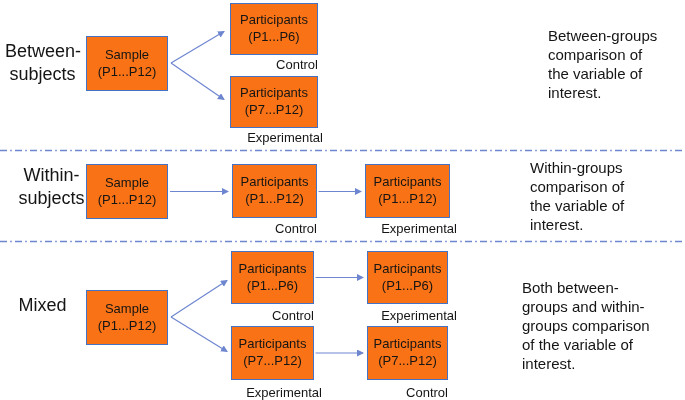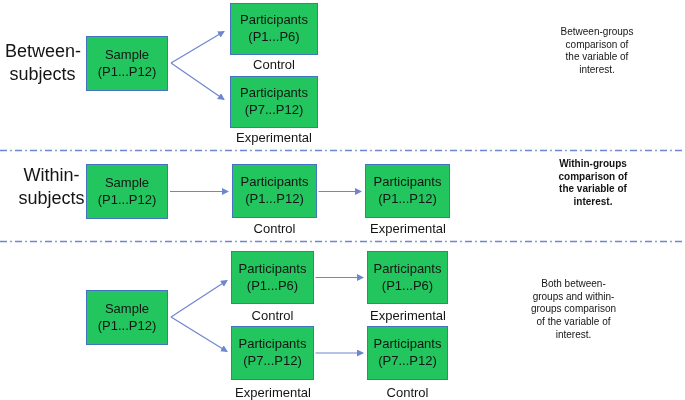--- a/index.html
+++ b/index.html
@@ -9,55 +9,56 @@
     position: relative;
     width: 685px;
     height: 400px;
     background: #ffffff;
     overflow: hidden;
   }
   .layer { position: absolute; left: 0; top: 0; width: 685px; height: 400px; }
   .box {
     position: absolute;
     border: 1.5px solid #4472c4;
-    background: #22c55e;
+    background: #f97316;
     display: flex;
     flex-direction: column;
     align-items: center;
     justify-content: center;
     text-align: center;
     font-size: 13px;
     line-height: 1.28;
     color: #151515;
     z-index: 2;
   }
   .caption {
     position: absolute;
-    text-align: center;
+    text-align: right;
     font-size: 13px;
     color: #151515;
     z-index: 2;
   }
   .rowlabel {
     position: absolute;
     text-align: center;
     font-size: 18px;
     line-height: 1.25;
     color: #151515;
     white-space: pre-line;
     z-index: 2;
   }
   .annotation {
     position: absolute;
-    text-align: center;
-    font-size: 10px;
+    text-align: left;
+    font-size: 15px;
     line-height: 1.27;
     color: #151515;
     white-space: pre-line;
     z-index: 2;
+    margin-left: 16px;
   }
 </style>
 </head>
 <body>
 
 <div class="stage">
 
   <svg class="layer" width="685" height="400" viewBox="0 0 685 400">
     <defs>
       <marker id="ah" markerUnits="userSpaceOnUse" markerWidth="8" markerHeight="8" refX="6" refY="3.5" orient="auto">
@@ -118,25 +119,26 @@
     <div>(P1...P12)</div>
   </div>
   <div class="caption" style="left:232px; top:221px; width:85px;">Control</div>
 
   <div class="box" style="left:365px; top:164px; width:85px; height:54px;">
     <div>Participants</div>
     <div>(P1...P12)</div>
   </div>
   <div class="caption" style="left:359px; top:221px; width:98px;">Experimental</div>
 
-  <div class="annotation" style="left:528px; top:158px; width:130px;font-weight:bold;">Within-groups
+  <div class="annotation" style="left:514px; top:158px; width:130px;">Within-groups
 comparison of
 the variable of
 interest.</div>
 
+  <div class="rowlabel" style="left:5px; top:294px; width:75px;">Mixed</div>
 
   <div class="box" style="left:86px; top:290px; width:82px; height:55px;">
     <div>Sample</div>
     <div>(P1...P12)</div>
   </div>
 
   <div class="box" style="left:231px; top:251px; width:83px; height:53px;">
     <div>Participants</div>
     <div>(P1...P6)</div>
   </div>

